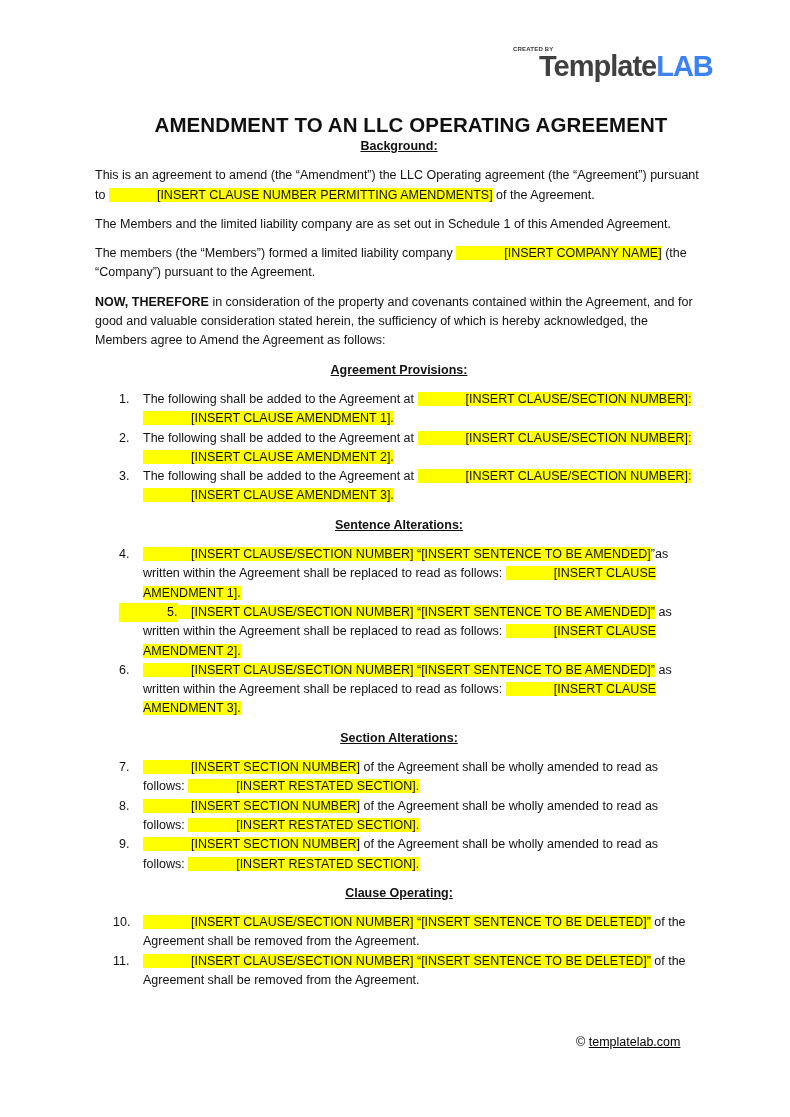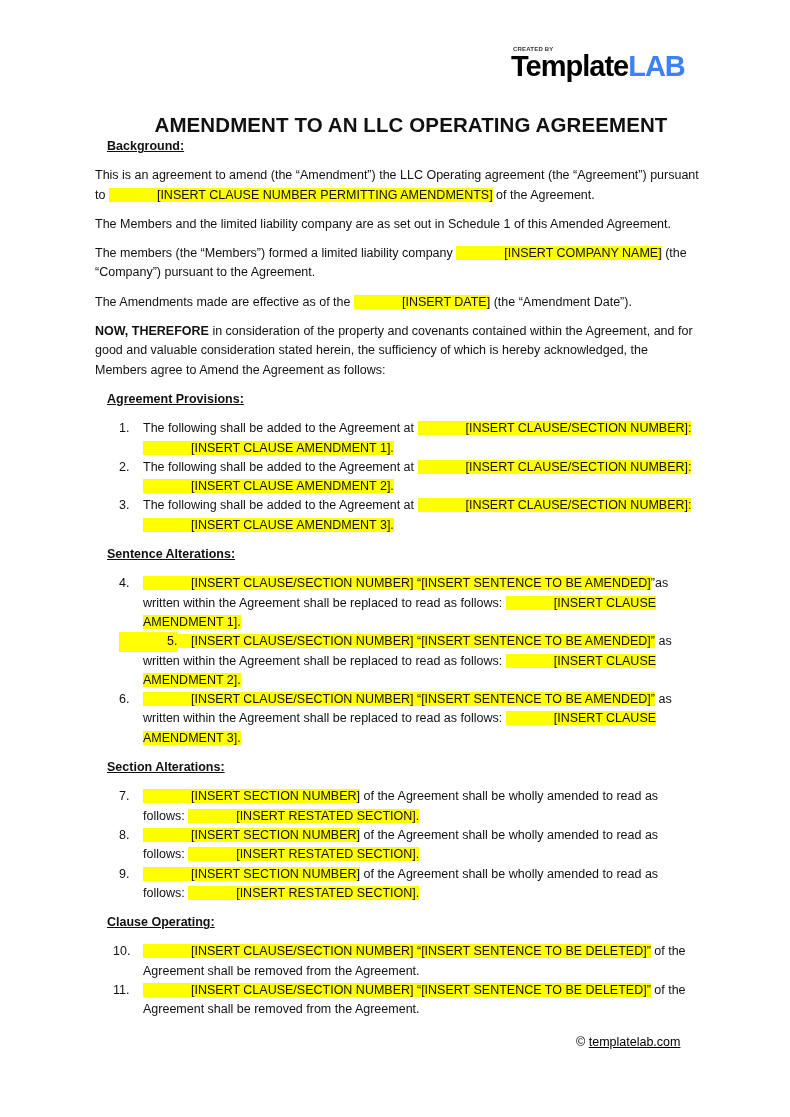--- a/index.html
+++ b/index.html
@@ -2,26 +2,26 @@
 <html><head>
 <meta charset="utf-8">
 <style>
   html, body { margin:0; padding:0; background:#ffffff; }
   body { width:790px; height:1117px; position:relative; overflow:hidden;
          font-family:"Liberation Sans", sans-serif; color:#111; }
   .page { position:absolute; left:0; top:0; width:790px; height:1117px; background:#fff; }
   .logo { position:absolute; left:511px; top:46px; width:190px; height:40px; }
   .logo .created { position:absolute; left:2px; top:0; font-size:6px; font-weight:bold; color:#333; letter-spacing:0.2px; }
   .logo .brand { position:absolute; left:0; top:4px; font-size:29px; font-weight:bold; letter-spacing:-1px; line-height:32px; white-space:nowrap; }
-  .logo .brand .t1 { color:#000000; }
+  .logo .brand .t1 { color:#404040;margin-left:28px; }
   .logo .brand .t2 { color:#3b82f6; }
   h1 { position:absolute; left:0; top:97px; width:790px; margin:16px; text-align:center;
        font-size:20.5px; font-weight:bold; letter-spacing:0.1px; color:#111; }
   .content { position:absolute; left:95px; top:137px; width:605px; font-size:12.5px; line-height:19.3px; }
-  .heading { font-weight:bold; text-decoration:underline; margin:0 0 10px 12px; }
+  .heading { font-weight:bold; text-decoration:underline; margin:0 0 10px 3px;text-align:center; }
   p { margin:0 0 10px 0; }
   .hl { background:#ffff00;padding-left:48px; }
   ol { margin:0 0 10px 0; padding:0; list-style:none; }
   ol li { position:relative; padding-left:48px; margin:0; }
   ol li .num { position:absolute; left:24px; top:0; }
   ol li .num.wide { left:18px; }
   .footer { position:absolute; left:576px; top:1035px; font-size:12.5px; color:#000000; }
   .footer .link { text-decoration:underline; }
 </style>
 </head>
@@ -39,21 +39,20 @@
   <div class="content">
 
     <div class="heading">Background:</div>
 
     <p><span>This is an agreement to amend (the “Amendment”) the LLC Operating agreement (the “Agreement”) pursuant to </span><span class="hl">[INSERT CLAUSE NUMBER PERMITTING AMENDMENTS]</span><span> of the Agreement.</span></p>
 
     <p>The Members and the limited liability company are as set out in Schedule 1 of this Amended Agreement.</p>
 
     <p><span>The members (the “Members”) formed a limited liability company </span><span class="hl">[INSERT COMPANY NAME]</span><span> (the “Company”) pursuant to the Agreement.</span></p>
 
-    <p><span>The Amendments made are effective as of the </span><span class="hl">[INSERT DATE]</span><span> (the “Amendment Date”).</span></p>
 
     <p><b>NOW, THEREFORE</b><span> in consideration of the property and covenants contained within the Agreement, and for good and valuable consideration stated herein, the sufficiency of which is hereby acknowledged, the Members agree to Amend the Agreement as follows:</span></p>
 
     <div class="heading">Agreement Provisions:</div>
     <ol>
       <li><span class="num">1.</span><span>The following shall be added to the Agreement at </span><span class="hl">[INSERT CLAUSE/SECTION NUMBER]:</span> <span class="hl">[INSERT CLAUSE AMENDMENT 1].</span></li>
       <li><span class="num">2.</span><span>The following shall be added to the Agreement at </span><span class="hl">[INSERT CLAUSE/SECTION NUMBER]:</span> <span class="hl">[INSERT CLAUSE AMENDMENT 2].</span></li>
       <li><span class="num">3.</span><span>The following shall be added to the Agreement at </span><span class="hl">[INSERT CLAUSE/SECTION NUMBER]:</span> <span class="hl">[INSERT CLAUSE AMENDMENT 3].</span></li>
     </ol>
 

